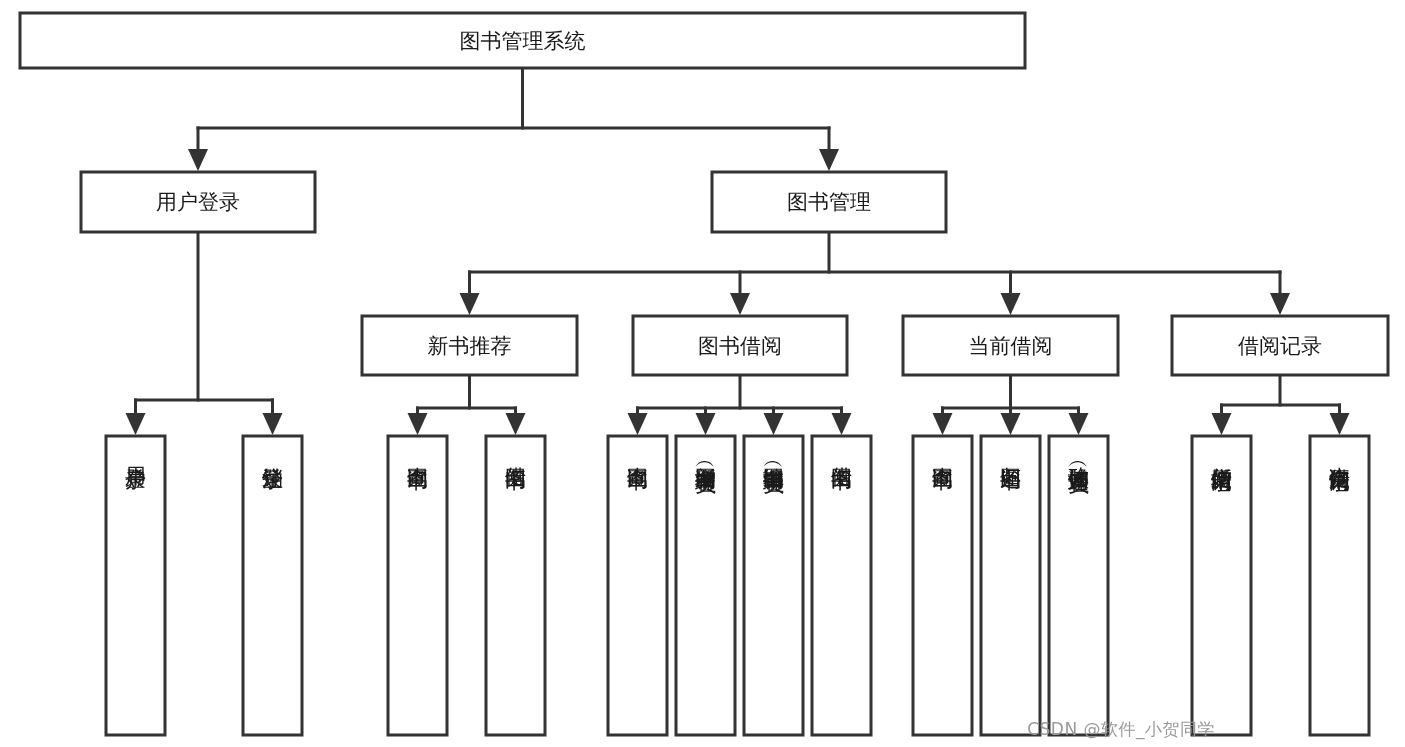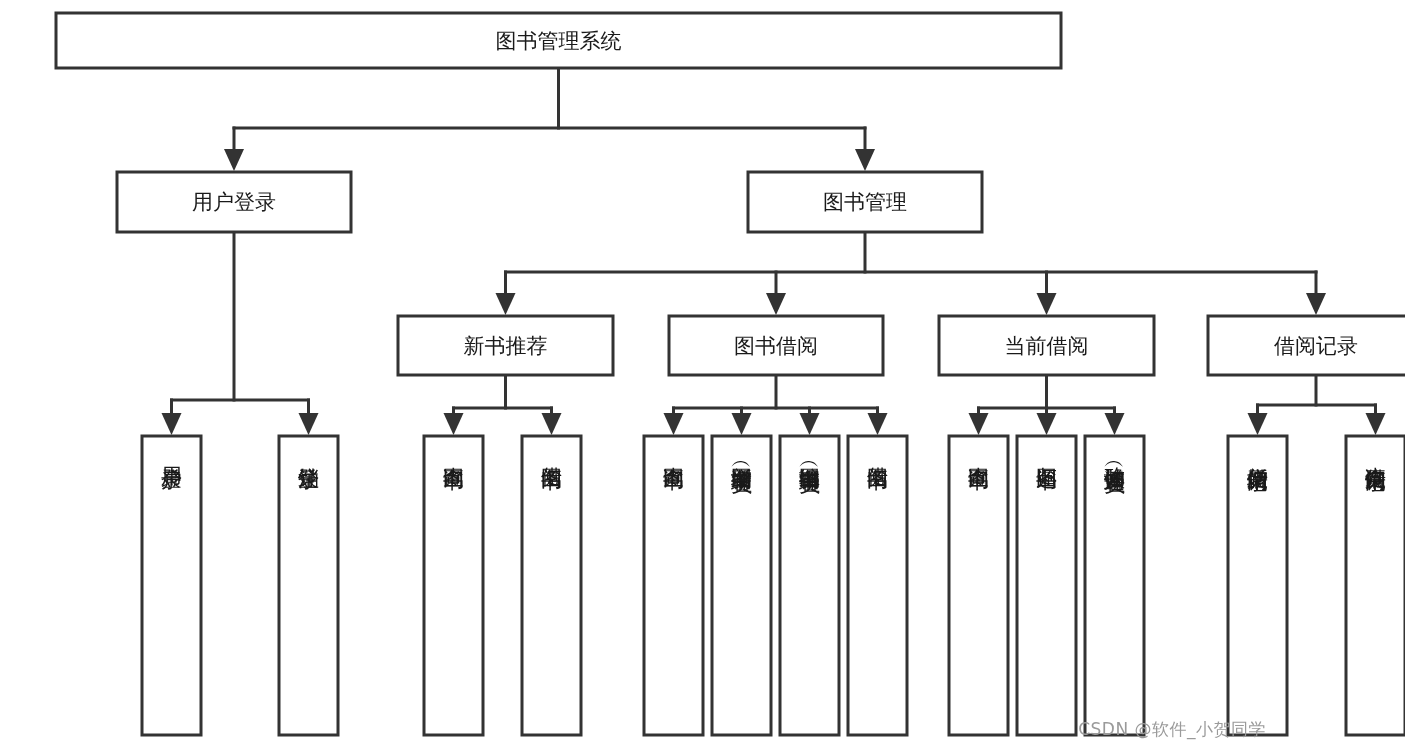--- a/index.html
+++ b/index.html
@@ -12,21 +12,20 @@
     width: 1405px;
     height: 747px;
     font-family: "DejaVu Sans", "Liberation Sans", sans-serif;
     overflow: hidden;
     position: relative;
   }
   #diagram-root {
     position: relative;
     width: 1231px;
     height: 747px;
-    margin-left: 36px;
   }
   svg#flowchart {
     position: absolute;
     top: 0;
     left: 0;
     width: 1405px;
     height: 747px;
     display: block;
   }
   .node-box {
@@ -59,21 +58,21 @@
     font-size: 21px;
     line-height: 1.05;
     color: #1a1a1a;
     letter-spacing: 1px;
     text-align: left;
     white-space: nowrap;
     pointer-events: none;
   }
   .watermark {
     position: absolute;
-    right: 1px;
+    right: 16px;
     bottom: 6px;
     font-family: "DejaVu Sans", "Liberation Sans", sans-serif;
     font-size: 17px;
     color: #9a9a9a;
     white-space: nowrap;
     letter-spacing: 0.5px;
   }
 </style>
 </head>
 <body>

